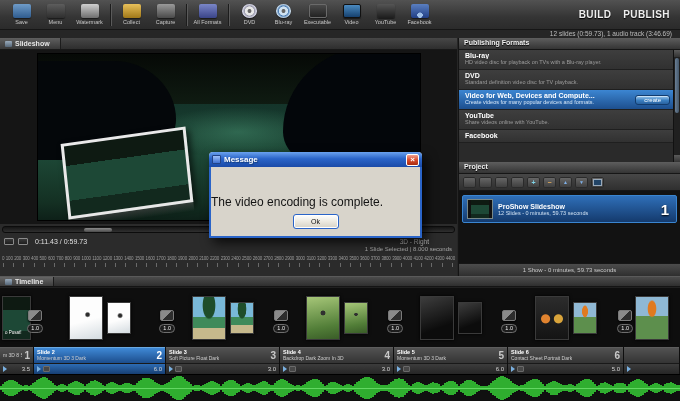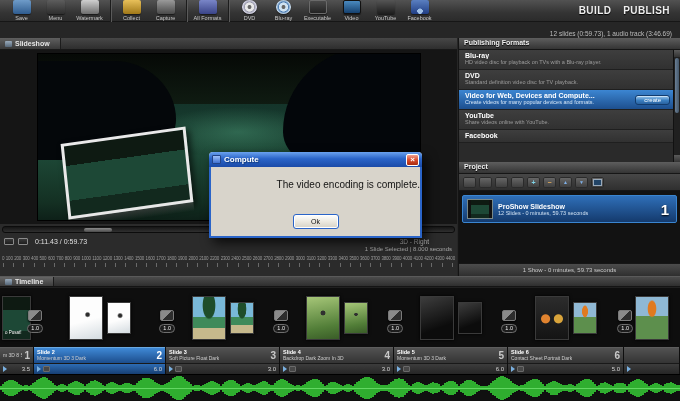--- a/index.html
+++ b/index.html
@@ -1,21 +1,21 @@
 <!DOCTYPE html>
 <html><head>
 <meta charset="utf-8">
 <style>
   * { margin:0; padding:0; box-sizing:border-box; }
   html,body { background:#444; }
   body { font-family:"Liberation Sans", sans-serif; }
   .app { position:relative; width:680px; height:401px; background:#262626; overflow:hidden; color:#ddd; }
 
   
-  .toolbar { position:absolute; top:0; left:0; right:0; height:22px;
+  .toolbar { position:absolute; top:0; left:0; right:0; height:30px;
     background:linear-gradient(#525252,#343434 60%,#2b2b2b);
     border-bottom:1px solid #161616; display:flex; align-items:center; padding:4px 5px; gap:1px; }
   .tb-btn { display:flex; flex-direction:column; align-items:center; justify-content:center; width:33px; height:28px; cursor:pointer; }
   .tb-btn .ic { width:18px; height:14px; border-radius:2px; margin-bottom:1px; box-shadow:0 1px 1px rgba(0,0,0,.5); }
   .tb-btn .lb { font-size:5.5px; color:#c8c8c8; white-space:nowrap; }
   .tb-sep { width:1px; height:22px; background:#1c1c1c; box-shadow:1px 0 0 #5a5a5a; margin:0 3px; }
   .ic-save{background:linear-gradient(#6f9cc9,#2f5c8f);} 
   .ic-menu{background:linear-gradient(#5d5d5d,#2e2e2e); box-shadow:inset 0 -4px 0 #6f94bf;}
   .ic-watermark{background:linear-gradient(#cfcfcf,#6e6e6e);}
   .ic-collect{background:linear-gradient(#e8c05a,#a07818); border-radius:1px 3px 2px 2px;}
@@ -151,21 +151,21 @@
   .dialog { position:absolute; left:209px; top:152px; width:213px; height:86px; z-index:20;
     border-radius:4px 4px 0 0; box-shadow:4px 5px 12px rgba(0,0,0,.75); background:#d8d4cb; }
   .dlg-title { height:15px; border-radius:4px 4px 0 0; display:flex; align-items:center; gap:3px; padding:0 3px;
     background:linear-gradient(180deg,#6aa2ee,#2a64c8 45%,#1a4aa8); cursor:move; }
   .dlg-ic { width:9px; height:9px; border-radius:1px; background:linear-gradient(#aaccff,#3366cc); box-shadow:inset 0 0 0 1px #224488; }
   .dlg-title-text { color:#fff; font-size:8px; font-weight:bold; text-shadow:1px 1px 1px #123a78; }
   .dlg-close { margin-left:auto; width:13px; height:12px; border:1px solid #fff; border-radius:2px; cursor:pointer;
     background:linear-gradient(#f0a090,#d84a2a 50%,#a82c10); color:#fff; font-size:8px; font-weight:bold; line-height:10px; text-align:center; }
   .dlg-close::before { content:"\00D7"; }
   .dlg-body { position:relative; height:71px; border:2px solid #2a64c8; border-top:none; background:#d8d4cb; }
-  .dlg-msg { text-align:right; padding-top:12px; font-size:10px; color:#141414; }
+  .dlg-msg { text-align:left; padding-top:28px; font-size:12px; color:#141414; }
   .dlg-ok { position:absolute; left:50%; transform:translateX(-50%); bottom:7px; width:46px; height:15px; cursor:pointer;
     background:linear-gradient(#ffffff,#ece9e0 50%,#d6d2c6); border:1px solid #2a64c8; border-radius:3px;
     font-size:7px; color:#111; text-align:center; line-height:13px; box-shadow:inset 0 0 0 1px #fff; }
 </style>
 </head>
 <body>
 
 <div class="app">
 
   <div class="toolbar">
@@ -862,21 +862,21 @@
         <i style="height: 10.4481px;"></i>
         <i style="height: 8.40161px;"></i>
         <i style="height: 5.34478px;"></i>
         <i style="height: 6.40087px;"></i>
       </div>
   </div>
 
   <div class="dialog">
     <div class="dlg-title">
       <span class="dlg-ic"></span>
-      <span class="dlg-title-text">Compute</span>
+      <span class="dlg-title-text">Message</span>
       <span class="dlg-close"></span>
     </div>
     <div class="dlg-body">
       <div class="dlg-msg">The video encoding is complete.</div>
       <div class="dlg-ok">Ok</div>
     </div>
   </div>
 
 </div>
 

